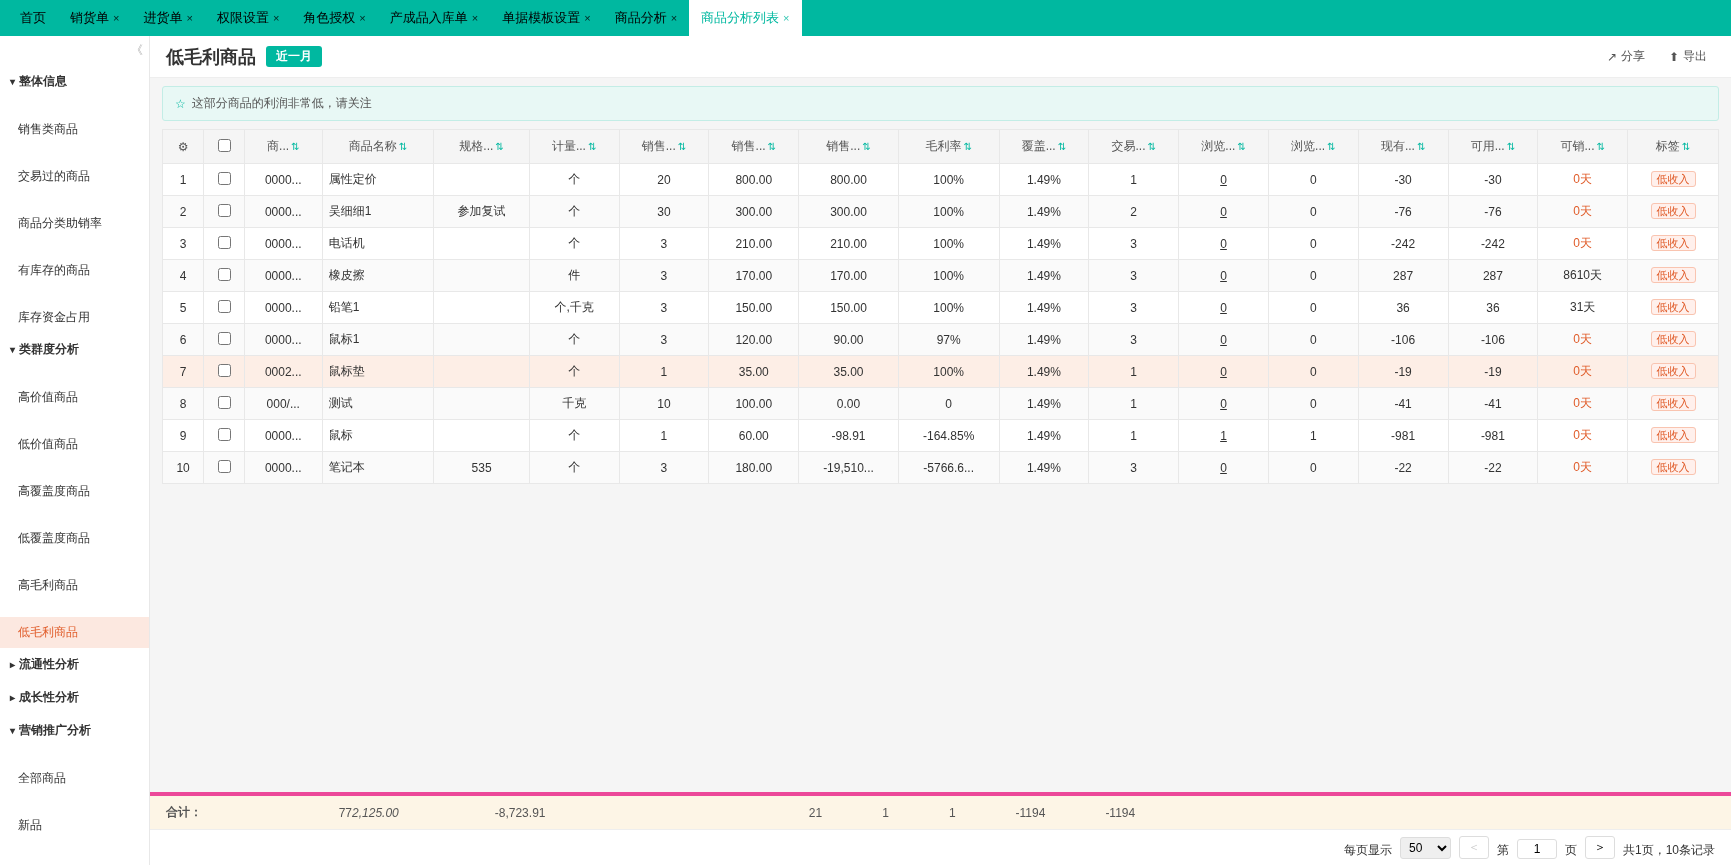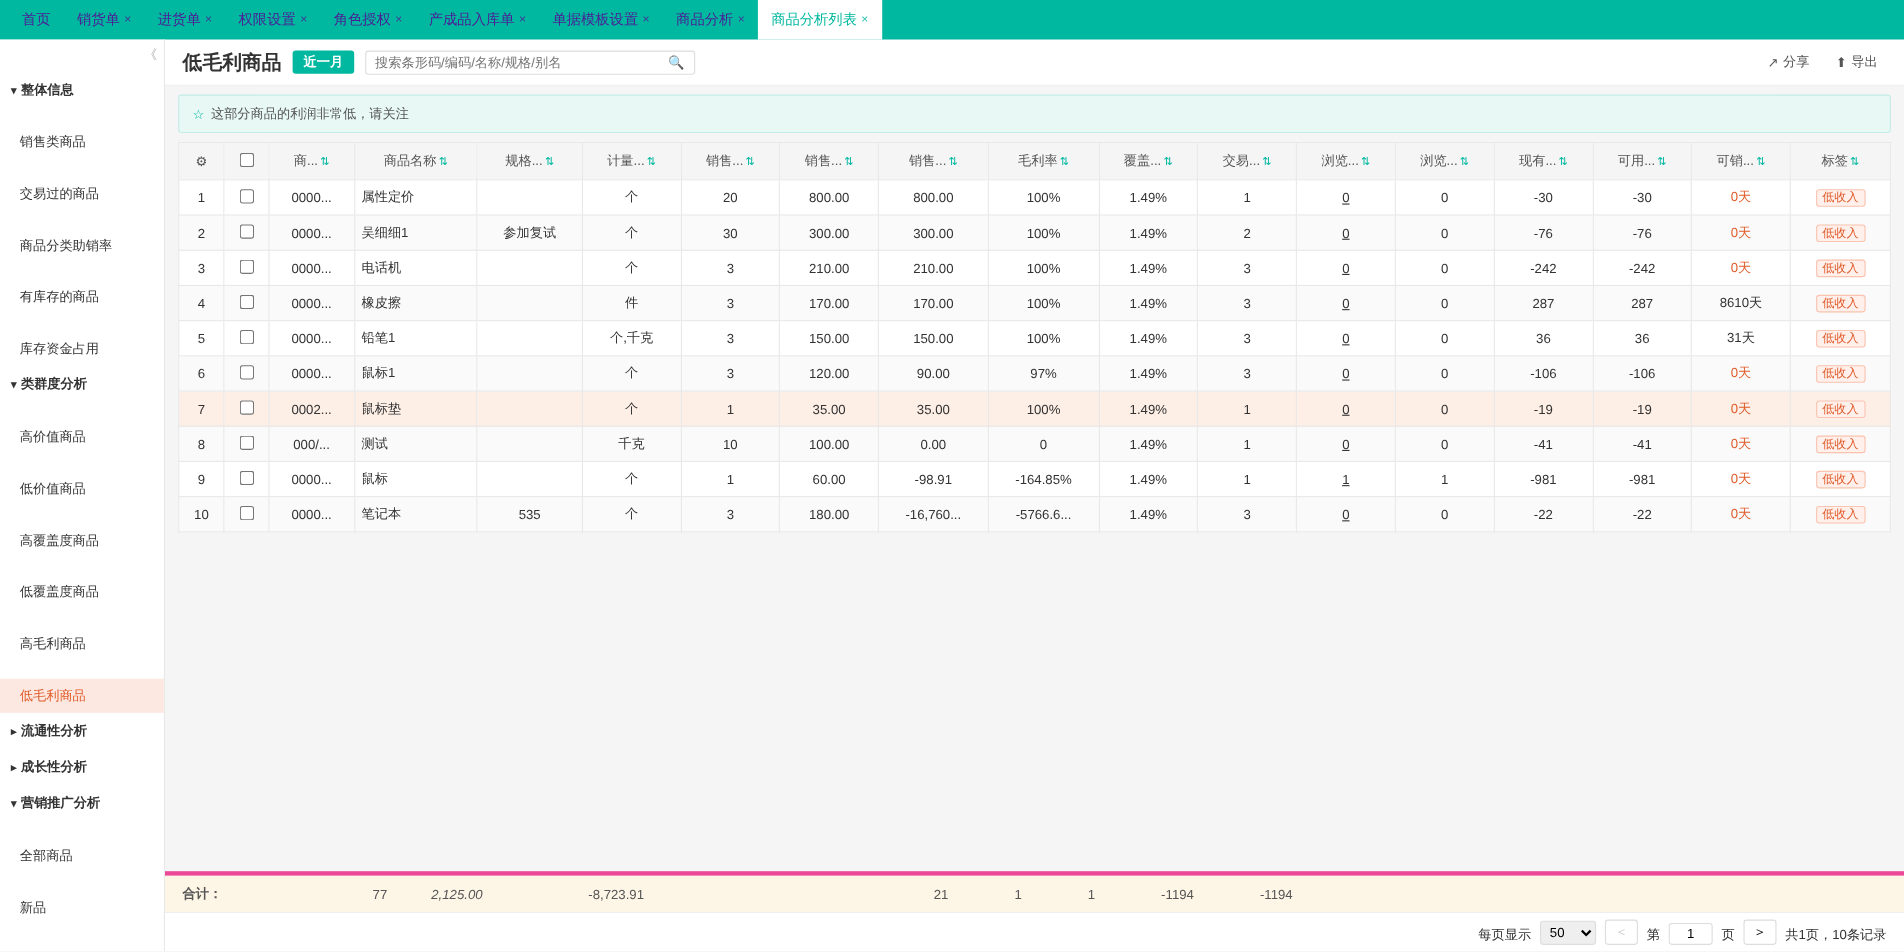--- a/index.html
+++ b/index.html
@@ -7,21 +7,21 @@
 
     
     .top-nav {
       background: #00b8a0;
       display: flex;
       align-items: center;
       height: 36px;
       padding: 0 8px;
     }
     .top-nav .nav-item {
-      color: #4c1d95;
+      color: #000000;
       padding: 0 12px;
       height: 36px;
       display: flex;
       align-items: center;
       cursor: pointer;
       font-size: 13px;
       white-space: nowrap;
     }
     .top-nav .nav-item.active { background: #fff; color: #00b8a0; }
     .top-nav .nav-item .close-x { margin-left: 4px; font-size: 11px; opacity: 0.8; }
@@ -316,24 +316,20 @@
     </div>
     <div class="sidebar-item">全部商品</div>
     <div class="sidebar-item">新品</div>
   </aside>
 
   <div class="content">
 
     <div class="content-header">
       <span class="page-title">低毛利商品</span>
       <button class="filter-btn">近一月</button>
-      <div class="search-box">
-        <input type="text" placeholder="搜索条形码/编码/名称/规格/别名" style="">
-        <span class="search-icon">🔍</span>
-      </div>
       <div class="header-actions">
         <button class="action-btn">
           <span>↗</span>
           <span>分享</span>
         </button>
         <button class="action-btn">
           <span>⬆</span>
           <span>导出</span>
         </button>
       </div>
@@ -551,40 +547,40 @@
     </tr>
             <tr>
       <td>10</td>
       <td><input type="checkbox" style=""></td>
       <td>0000...</td>
       <td class="text-left">笔记本</td>
       <td>535</td>
       <td>个</td>
       <td>3</td>
       <td>180.00</td>
-      <td>-16,760...</td>
+      <td>-19,510...</td>
       <td>-5766.6...</td>
       <td>1.49%</td>
       <td>3</td>
       <td><span class="underline-link">0</span></td>
       <td>0</td>
       <td>-22</td>
       <td>-22</td>
       <td class="zero-days">0天</td>
       <td><span class="tag-red">低收入</span></td>
     </tr>
           </tbody>
       </table>
     </div>
 
     <div class="table-footer">
       <span class="footer-label">合计：</span>
       <span style="margin-right:30px;">&nbsp;</span>
       <span style="margin-right:80px;">&nbsp;</span>
-      <span style="margin-right:40px;">77</span>
+      <span style="">77</span>
       <span style="margin-right:96px;font-style:italic;">2,125.00</span>
       <span style="margin-right:60px;">-8,723.91</span>
       <span style="margin-right:200px;">&nbsp;</span>
       <span style="margin-right:60px;">21</span>
       <span style="margin-right:60px;">1</span>
       <span style="margin-right:60px;">1</span>
       <span style="margin-right:60px;">-1194</span>
       <span>-1194</span>
     </div>
 

